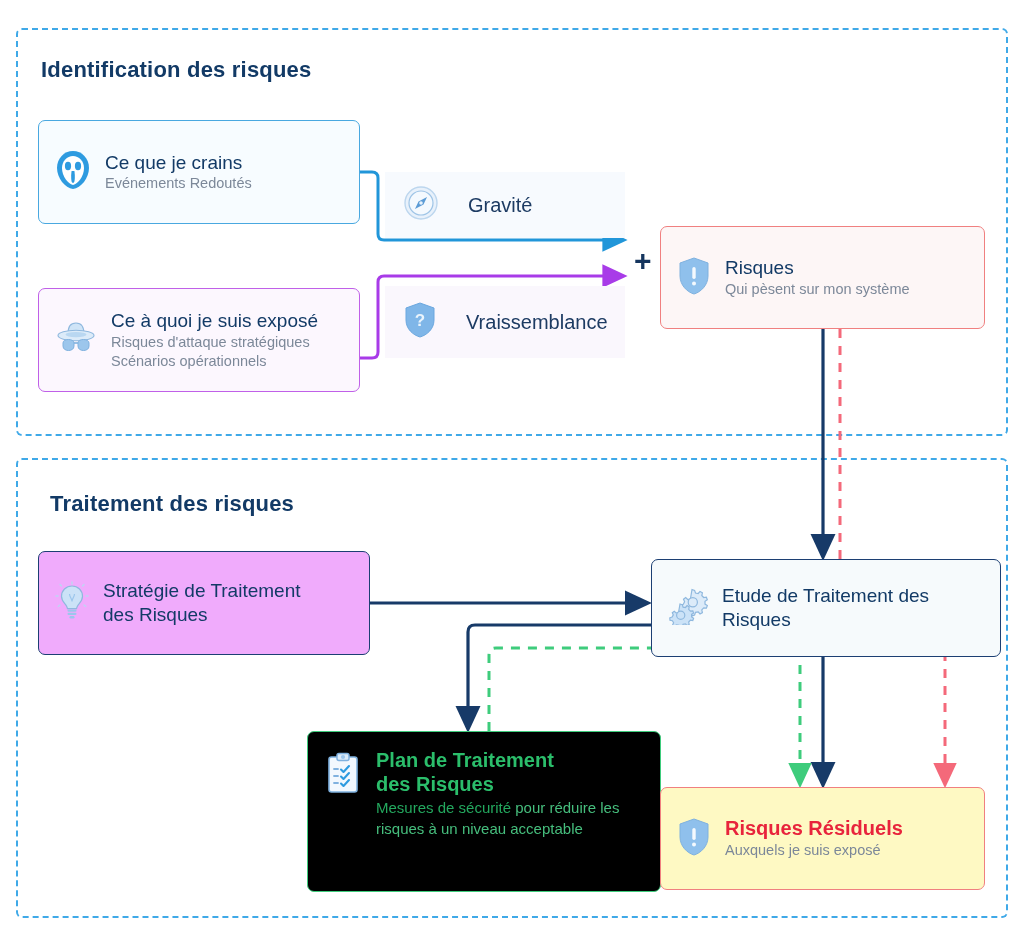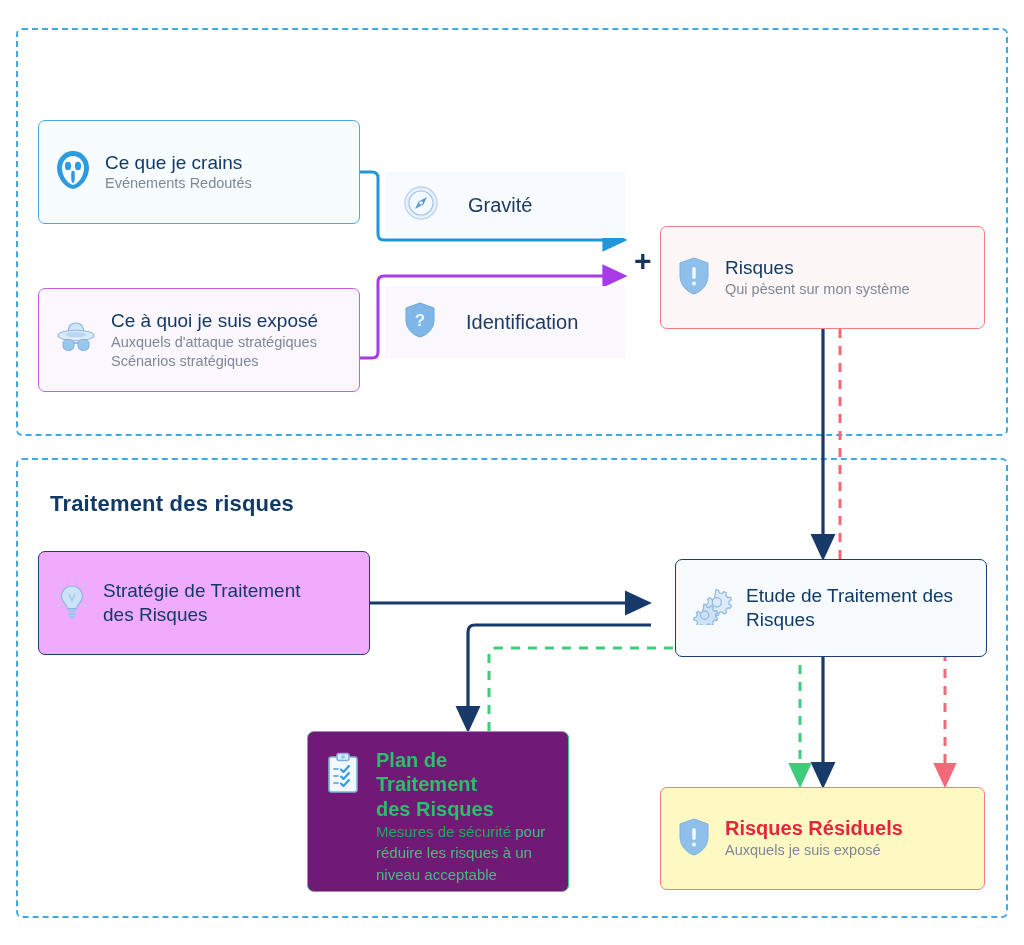--- a/index.html
+++ b/index.html
@@ -50,24 +50,24 @@
 
   #card-crains{left:38px;top:120px;width:322px;height:104px;
     border:1.6px solid #49A8E0;background:#F7FCFF;}
   #card-expose{left:38px;top:288px;width:322px;height:104px;
     border:1.6px solid #C060E8;background:#FCF7FE;}
   #card-risques{left:660px;top:226px;width:325px;height:103px;
     border:1.6px solid #F08080;background:#FDF6F6;}
   #card-risques .ttl{font-size:19px;}
   #card-strategie{left:38px;top:551px;width:332px;height:104px;
     border:1.8px solid #1C3F73;background:#f0abfc;}
-  #card-etude{left:651px;top:559px;width:312px;height:98px;
-    border:1.8px solid #1C3F73;background:#F6FAFC;margin-left:24px;}
-  #card-plan{left:307px;top:731px;width:262px;height:161px;
-    border:1.8px solid #3ECC7C;background:#701a75;align-items:flex-start;padding-top:16px;}
+  #card-etude{left:651px;top:559px;width:350px;height:98px;
+    border:1.8px solid #1C3F73;background:#F6FAFC;}
+  #card-plan{left:307px;top:731px;width:354px;height:161px;
+    border:1.8px solid #3ECC7C;background:#000000;align-items:flex-start;padding-top:16px;}
   #card-residuels{left:660px;top:787px;width:325px;height:103px;
     border:1.8px solid #F08080;background:#fef9c3;}
 
   
   .ttl.multi{white-space:normal;}
 
   #card-plan .ttl{font-size:20px;font-weight:bold;color:#2BBE6B;white-space:normal;line-height:1.22;}
   #card-plan .sub{font-size:15px;color:#46BE7D;white-space:normal;line-height:1.42;margin-top:4px;}
   #card-plan .sub b{color:#23A85E;font-weight:normal;}
   #card-residuels .ttl{font-size:20px;font-weight:bold;color:#E8243C;}
@@ -93,20 +93,21 @@
   }
 </style>
 </head>
 <body>
 
 <div id="stage">
 
   <div class="section" id="sec-identification"></div>
   <div class="section" id="sec-traitement"></div>
 
+  <div class="section-title" style="left:41px;top:57px;">Identification des risques</div>
   <div class="section-title" style="left:50px;top:491px;">Traitement des risques</div>
 
   <svg id="wires" viewBox="0 0 1024 945">
     <defs>
       <marker id="ah-blue" markerWidth="9" markerHeight="9" refX="5.2" refY="4.5" orient="auto">
         <path d="M0,0.6 L8.4,4.5 L0,8.4 Z" fill="#2196D9"></path>
       </marker>
       <marker id="ah-purple" markerWidth="9" markerHeight="9" refX="5.2" refY="4.5" orient="auto">
         <path d="M0,0.6 L8.4,4.5 L0,8.4 Z" fill="#A83BE8"></path>
       </marker>
@@ -150,21 +151,21 @@
     <span class="mtxt">Gravité</span>
   </div>
 
   <div class="mini" id="mini-vrais">
     <span class="ico">
       <svg width="34" height="38" viewBox="0 0 34 38">
         <path d="M17 2 L31 7 V19 C31 28 24 34 17 36 C10 34 3 28 3 19 V7 Z" fill="#7FB6E8" stroke="#6AA7DF" stroke-width="1"></path>
         <text x="17" y="25" font-family="Liberation Sans, sans-serif" font-size="17" font-weight="bold" fill="#EAF4FC" text-anchor="middle">?</text>
       </svg>
     </span>
-    <span class="mtxt">Identification</span>
+    <span class="mtxt">Vraissemblance</span>
   </div>
 
   <div class="plus-sign">+</div>
 
   <div class="card" id="card-crains">
     <span class="ico">
       <svg width="36" height="40" viewBox="0 0 36 40">
         <path d="M18 1 C27 1 34 8.5 34 18 C34 28 26 38 18 39 C10 38 2 28 2 18 C2 8.5 9 1 18 1 Z" fill="#2E9BE0"></path>
         <path d="M18 6 C24 6 29 11 29 18 C29 26 23 34 18 35 C13 34 7 26 7 18 C7 11 12 6 18 6 Z" fill="#FFFFFF"></path>
         <ellipse cx="13" cy="16" rx="3.1" ry="4.2" fill="#2E9BE0"></ellipse>
@@ -184,22 +185,22 @@
         <path d="M13 13 C13 5 15.5 2 21 2 C26.5 2 29 5 29 13 Z" fill="#CFE4F7" stroke="#8FB8DE" stroke-width="1.1"></path>
         <ellipse cx="21" cy="14.5" rx="18" ry="5.2" fill="#DCEBF9" stroke="#8FB8DE" stroke-width="1.1"></ellipse>
         <ellipse cx="21" cy="13.6" rx="10.5" ry="2.6" fill="#B9D7F1"></ellipse>
         <path d="M8 22 C8 19.5 10.5 18.5 13.5 18.5 C16.5 18.5 19 19.8 19 22 L19 25 C19 28 16.5 29.5 13.5 29.5 C10.5 29.5 8 28 8 25 Z" fill="#9CC6EC" stroke="#7FB1DF" stroke-width="1"></path>
         <path d="M23 22 C23 19.5 25.5 18.5 28.5 18.5 C31.5 18.5 34 19.8 34 22 L34 25 C34 28 31.5 29.5 28.5 29.5 C25.5 29.5 23 28 23 25 Z" fill="#9CC6EC" stroke="#7FB1DF" stroke-width="1"></path>
         <path d="M19 22 L23 22" stroke="#7FB1DF" stroke-width="1.6"></path>
       </svg>
     </span>
     <span class="txt">
       <span class="ttl">Ce à quoi je suis exposé</span>
-      <span class="sub">Auxquels d'attaque stratégiques</span>
-      <span class="sub" style="margin-top:0;">Scénarios stratégiques</span>
+      <span class="sub">Risques d'attaque stratégiques</span>
+      <span class="sub" style="margin-top:0;">Scénarios opérationnels</span>
     </span>
   </div>
 
   <div class="card" id="card-risques">
     <span class="ico">
       <svg width="34" height="40" viewBox="0 0 34 40">
         <path d="M17 2 L31 7 V20 C31 29 24 36 17 38 C10 36 3 29 3 20 V7 Z" fill="#8FC0EC" stroke="#7FB1DF" stroke-width="1"></path>
         <rect x="15.3" y="11" width="3.4" height="12" rx="1.7" fill="#F4F9FE"></rect>
         <circle cx="17" cy="27.5" r="2" fill="#F4F9FE"></circle>
       </svg>

